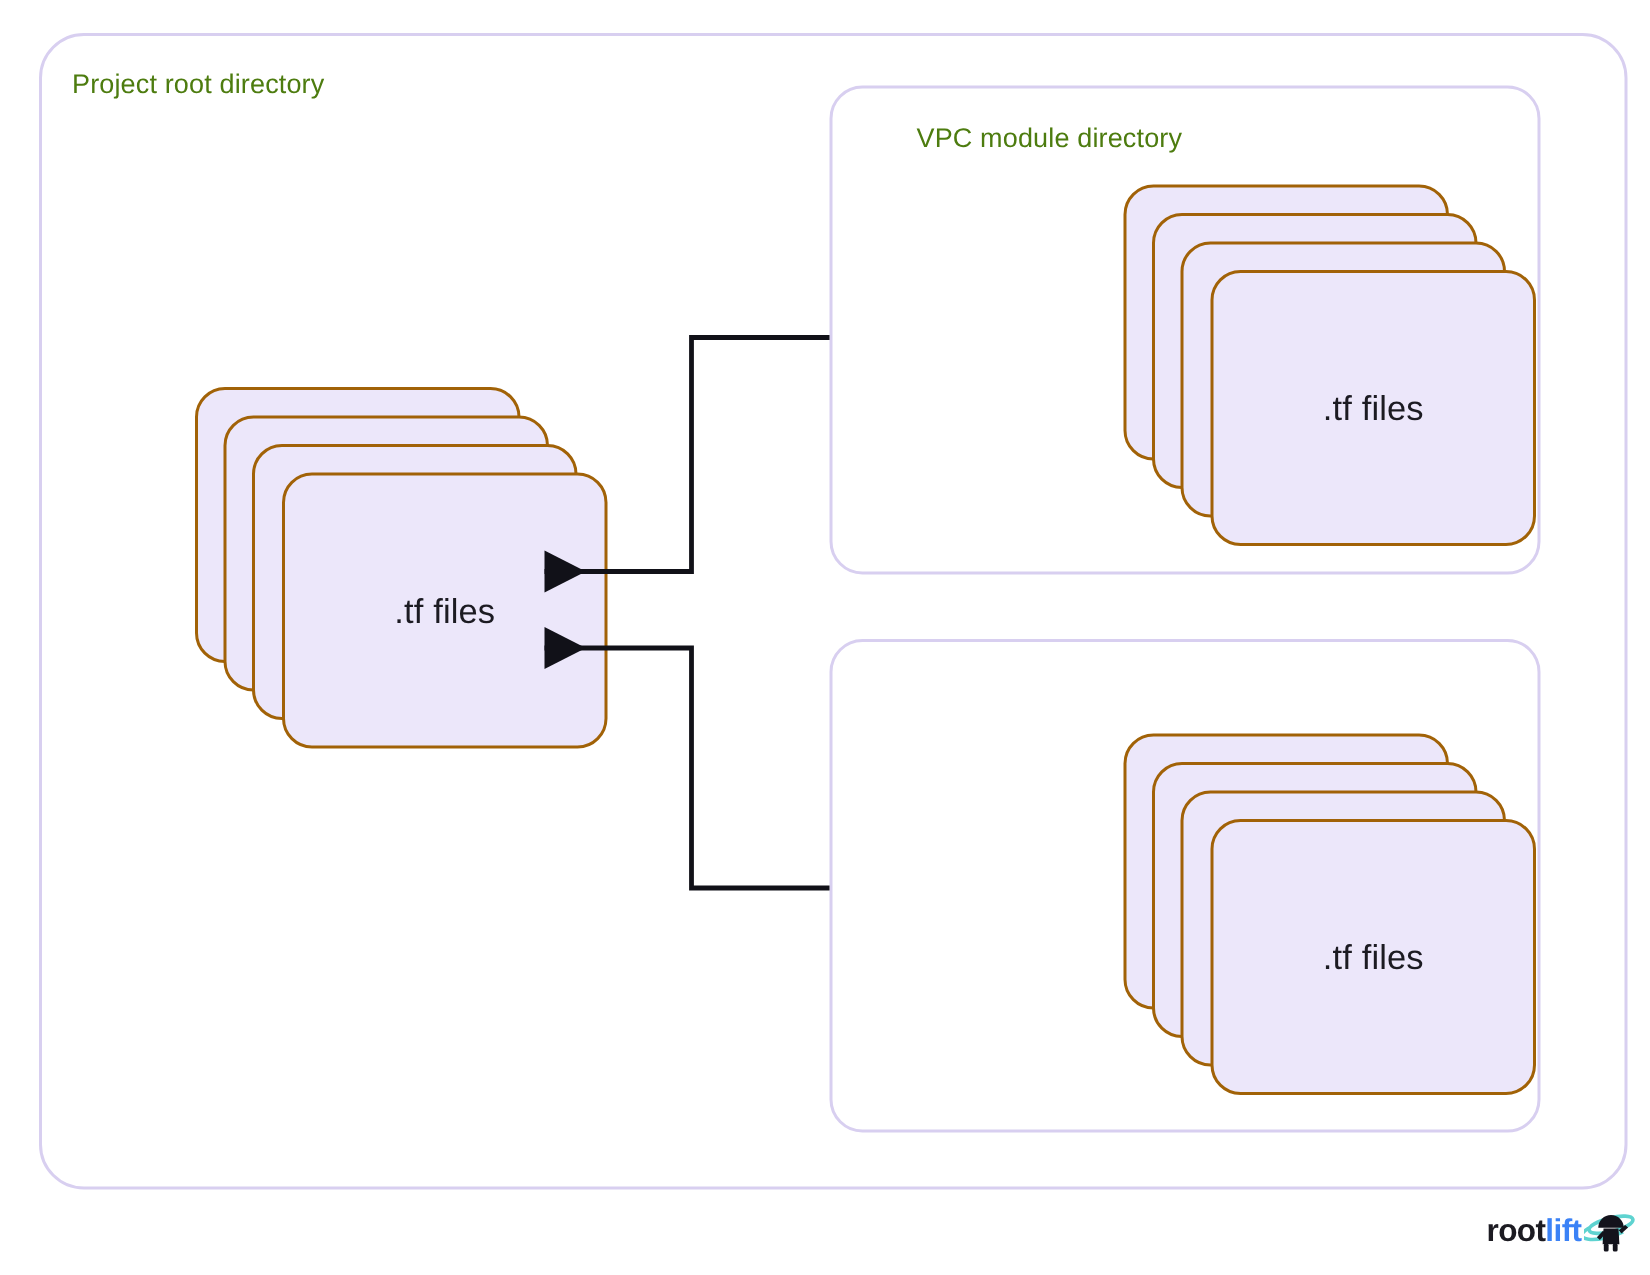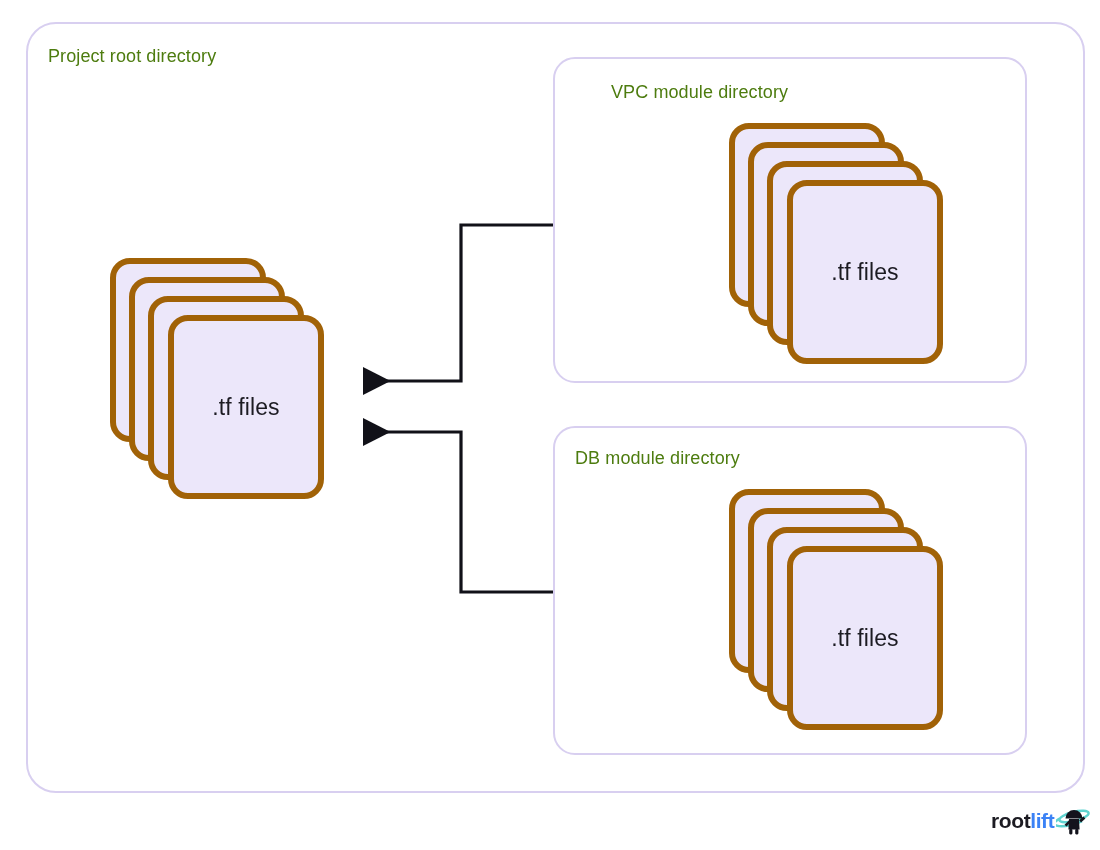--- a/index.html
+++ b/index.html
@@ -65,25 +65,26 @@
 
   
   .stack {
     position: absolute;
     width: 240px;
     height: 240px;
   }
   .stack .card {
     position: absolute;
     box-sizing: border-box;
-    width: 156px;
+    width: 217px;
     height: 184px;
     background: #ece7fa;
-    border: 6px solid #a16207;
+    border: 2px solid #a16207;
     border-radius: 20px;
+    margin-left: 20px;
   }
   .stack .card.c1 { left: 0px;  top: 0px;  }
   .stack .card.c2 { left: 19px; top: 19px; }
   .stack .card.c3 { left: 38px; top: 38px; }
   .stack .card.c4 {
     left: 58px;
     top: 57px;
     display: flex;
     align-items: center;
     justify-content: center;
@@ -134,21 +135,20 @@
 
 <div id="canvas">
 
   <div class="panel panel-root"></div>
   <div class="panel-title title-root">Project root directory</div>
 
   <div class="panel panel-vpc"></div>
   <div class="panel-title title-vpc">VPC module directory</div>
 
   <div class="panel panel-db"></div>
-  <div class="panel-title title-db">DB module directory</div>
 
   <div class="stack stack-root">
     <div class="card c1"></div>
     <div class="card c2"></div>
     <div class="card c3"></div>
     <div class="card c4">
       <span class="card-label">.tf files</span>
     </div>
   </div>
 

